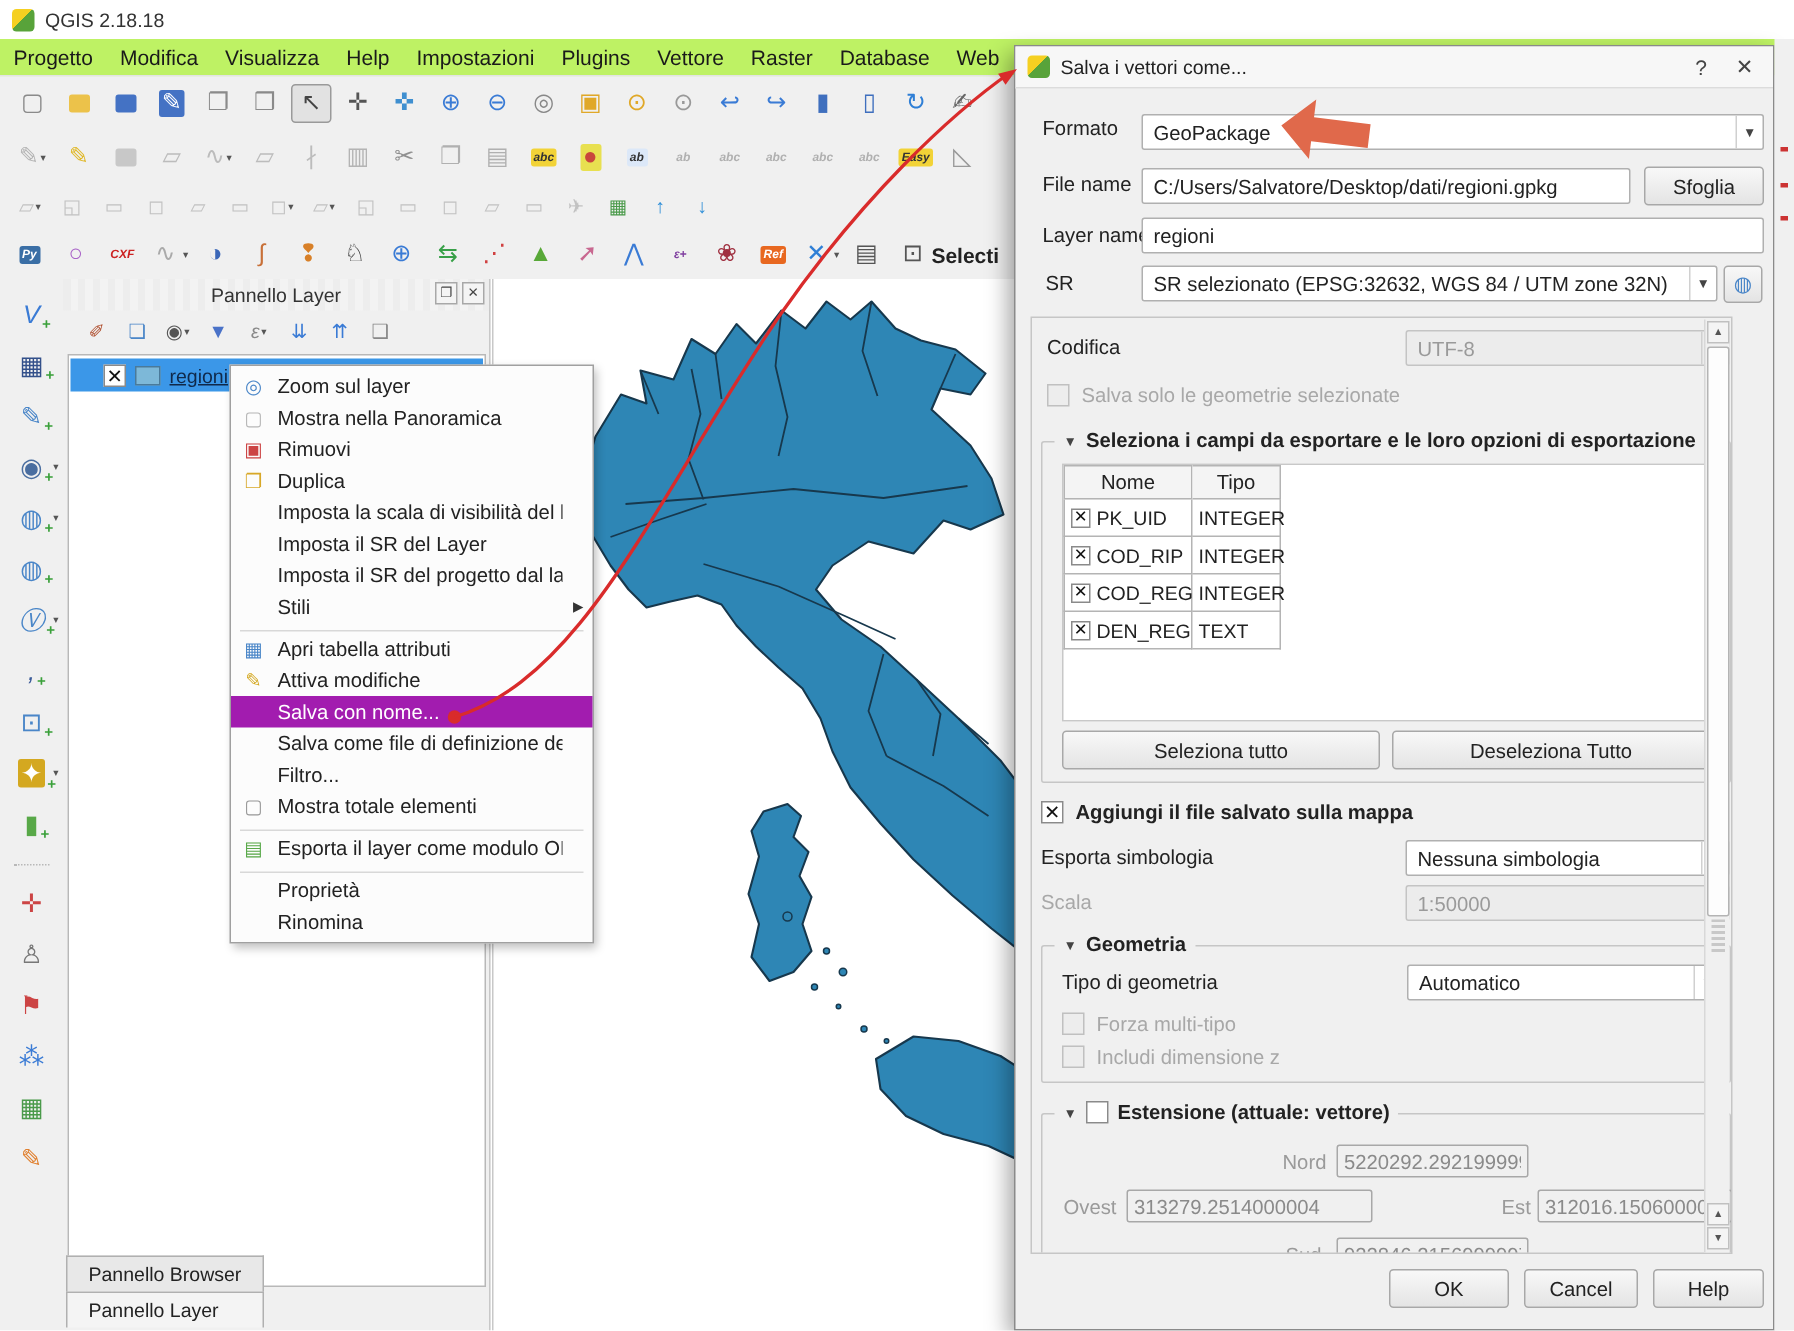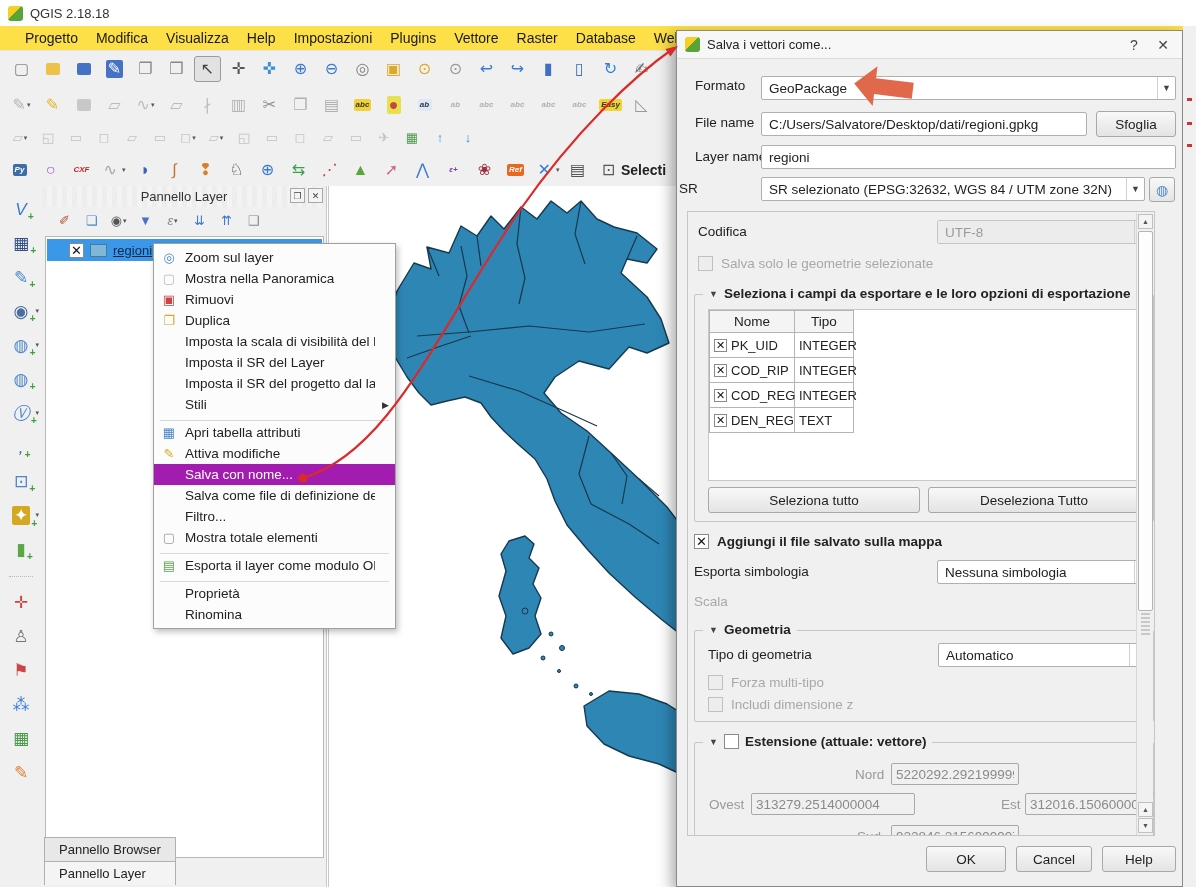--- a/index.html
+++ b/index.html
@@ -4,21 +4,21 @@
 <style>
   * { box-sizing: border-box; margin: 0; padding: 0; }
   html,body { width:1196px; height:887px; overflow:hidden; }
   body { font-family:"Liberation Sans","DejaVu Sans",sans-serif; background:#fff; position:relative; font-size:13px; color:#222; }
 
   
   #titlebar { position:absolute; left:0; top:0; width:1196px; height:26px; background:#fff; display:flex; align-items:center; gap:7px; padding-left:8px; }
   .qgis-logo { width:15px; height:15px; border-radius:3px; background:linear-gradient(135deg,#f5d021 0 45%,#58a33a 45% 100%); flex:0 0 auto; }
   #window-title { font-size:13px; color:#333; }
 
-  #menubar { position:absolute; left:0; top:26px; width:1196px; height:25px; background:#fde047; display:flex; align-items:center; padding-left:16px; overflow:hidden; border-bottom:1px solid #e3e3e3; }
+  #menubar { position:absolute; left:0; top:26px; width:1196px; height:25px; background:#bef264; display:flex; align-items:center; padding-left:0; overflow:hidden; border-bottom:1px solid #e3e3e3; }
   .menu-item { padding:3px 9px; font-size:14px; color:#1a1a1a; white-space:nowrap; }
 
   #toolbars { position:absolute; left:0; top:51px; width:1196px; height:135px; background:#f0f0f0; }
   .tb-row { display:flex; align-items:center; gap:4px; padding-left:8px; height:36px; }
   .tb-row.small { height:29px; }
   .tbtn { width:27px; height:26px; display:flex; align-items:center; justify-content:center; border-radius:3px; position:relative; flex:0 0 auto; }
   .tb-row.small .tbtn { width:24px; height:22px; }
   .tbtn.pressed { border:1px solid #9a9a9a; background:#e2e2e2; }
   .tbtn .g { font-size:16px; line-height:1; color:var(--ic,#777); display:flex; align-items:center; justify-content:center; }
   .tb-row.small .tbtn .g { font-size:13px; }
@@ -706,21 +706,21 @@
     <span class="dlg-label">File name</span>
   </div>
   <input class="txt-input" style="position: absolute; left: 84px; top: 81px; width: 326px;" value="C:/Users/Salvatore/Desktop/dati/regioni.gpkg">
   <button class="dlg-btn" style="position:absolute; left:419px; top:80px; width:80px;">Sfoglia</button>
 
   <div class="dlg-row" style="left:18px; top:118px;">
     <span class="dlg-label">Layer name</span>
   </div>
   <input class="txt-input" style="position: absolute; left: 84px; top: 114px; width: 415px;" value="regioni">
 
-  <div class="dlg-row" style="left:2px; top:150px;">
+  <div class="dlg-row" style="left:20px; top:150px;">
     <span class="dlg-label">SR</span>
   </div>
   <div class="combo" style="position:absolute; left:84px; top:146px; width:384px;">
     <span class="combo-text">SR selezionato (EPSG:32632, WGS 84 / UTM zone 32N)</span>
     <span class="combo-btn">▼</span>
   </div>
   <span id="globe-btn" style="position:absolute; left:472px; top:146px;">◍</span>
 
   <div id="scroll-area">
 
@@ -788,20 +788,27 @@
       <span class="cb-label" style="font-weight:bold;">Aggiungi il file salvato sulla mappa</span>
     </div>
 
     <span class="dlg-label sa-abs" style="left:6px; top:352px;">Esporta simbologia</span>
     <div class="combo sa-abs" style="left:249px; top:348px; width:216px;">
       <span class="combo-text">Nessuna simbologia</span>
       <span class="combo-btn">▼</span>
     </div>
 
     <span class="dlg-label disabled sa-abs" style="left:6px; top:382px;">Scala</span>
+    <div class="spin sa-abs" style="left:249px; top:378px; width:216px;">
+      <span class="spin-text">1:50000</span>
+      <span class="spin-btns">
+          <span>▲</span>
+          <span>▼</span>
+        </span>
+    </div>
 
     <div class="group" style="left:6px; top:418px; width:460px; height:92px;">
       <div class="group-title">
         <span class="tri">▼</span>
         <span>Geometria</span>
       </div>
       <span class="dlg-label" style="position:absolute; left:13px; top:16px;">Tipo di geometria</span>
       <div class="combo" style="position:absolute; left:243px; top:12px; width:210px;">
         <span class="combo-text">Automatico</span>
         <span class="combo-btn">▼</span>

